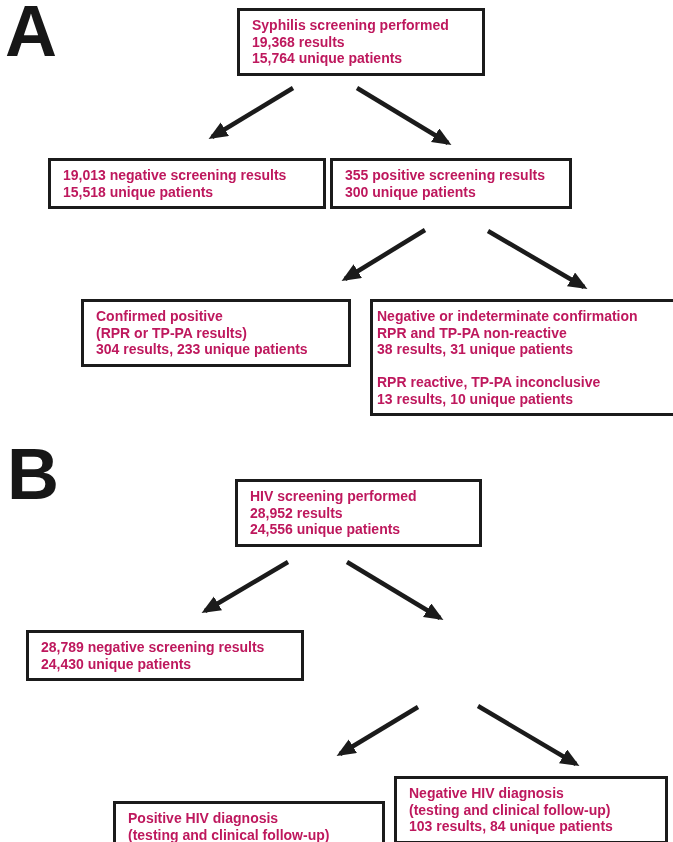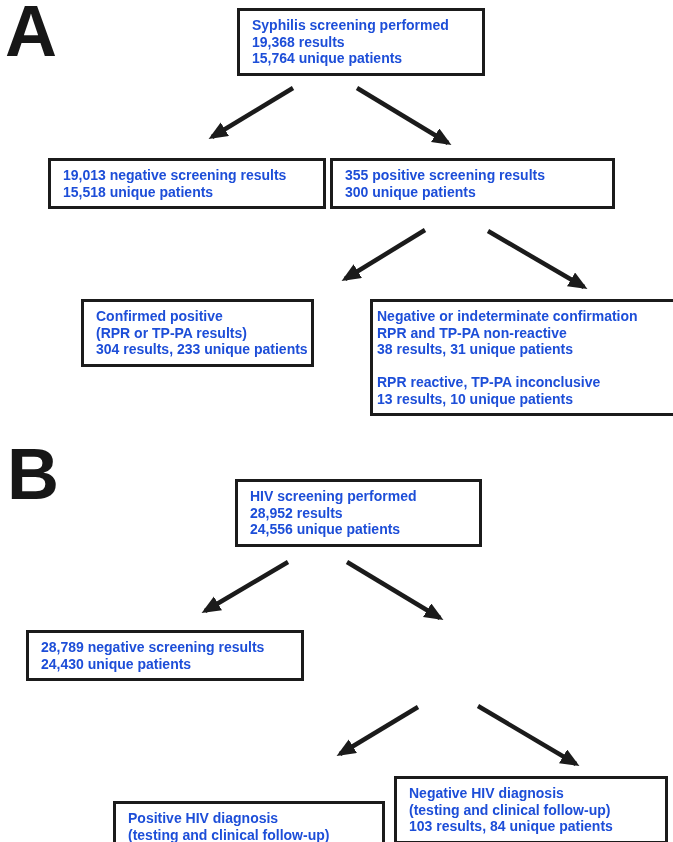--- a/index.html
+++ b/index.html
@@ -25,21 +25,21 @@
     position: absolute;
     border: 3px solid #1b1b1b;
     background: #ffffff;
     padding: 6px 5px 6px 12px;
   }
   .line {
     font-size: 14px;
     font-weight: bold;
     line-height: 16.5px;
     min-height: 16.5px;
-    color: #1d4ed8;
+    color: #be185d;
     white-space: nowrap;
   }
 </style>
 </head>
 <body>
 
 <div class="figure">
 
   <svg class="arrows" viewBox="0 0 673 842" xmlns="http://www.w3.org/2000/svg" aria-hidden="true">
     <defs>
@@ -67,26 +67,26 @@
     <div class="line">Syphilis screening performed</div>
     <div class="line">19,368 results</div>
     <div class="line">15,764 unique patients</div>
   </div>
 
   <div class="node" style="left:28px; top:158px; width:278px;margin-left:20px;">
     <div class="line">19,013 negative screening results</div>
     <div class="line">15,518 unique patients</div>
   </div>
 
-  <div class="node" style="left:330px; top:158px; width:285px;">
+  <div class="node" style="left:330px; top:158px; width:242px;">
     <div class="line">355 positive screening results</div>
     <div class="line">300 unique patients</div>
   </div>
 
-  <div class="node" style="left:81px; top:299px; width:233px;">
+  <div class="node" style="left:81px; top:299px; width:270px;">
     <div class="line">Confirmed positive</div>
     <div class="line">(RPR or TP-PA results)</div>
     <div class="line">304 results, 233 unique patients</div>
   </div>
 
   <div class="node" style="left:370px; top:299px; width:308px; padding-left:4px;">
     <div class="line">Negative or indeterminate confirmation</div>
     <div class="line">RPR and TP-PA non-reactive</div>
     <div class="line">38 results, 31 unique patients</div>
     <div class="line"></div>

